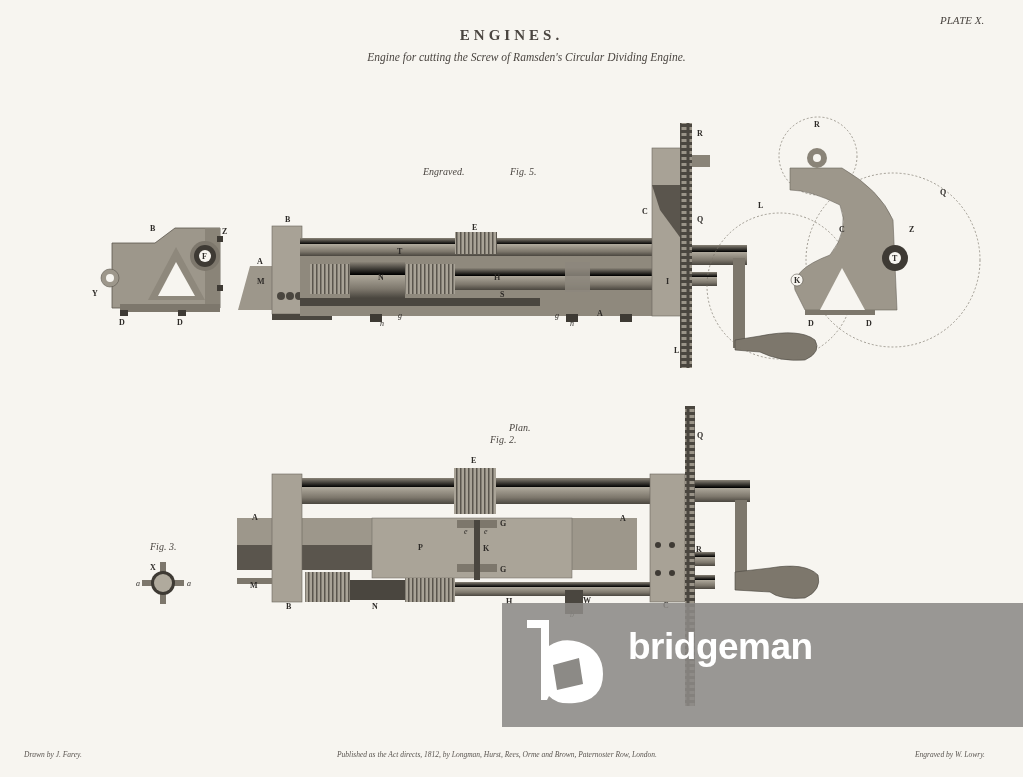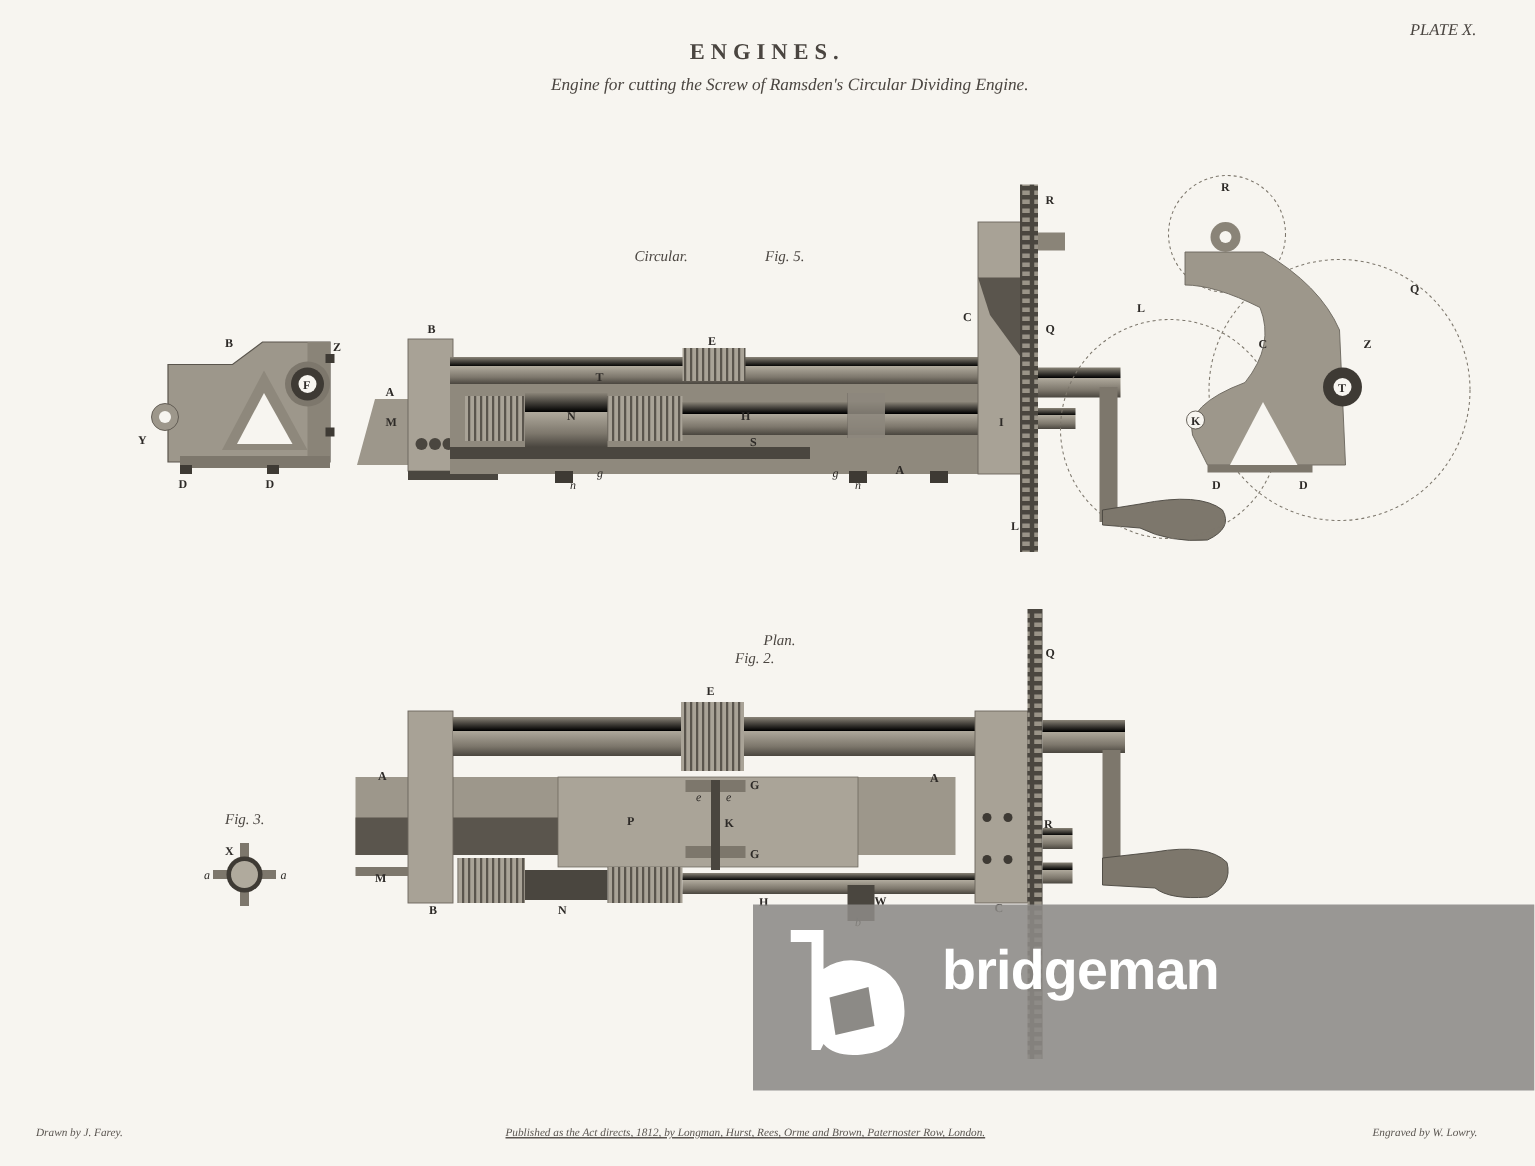--- a/index.html
+++ b/index.html
@@ -16,21 +16,21 @@
   .wm{left:502px;top:603px;width:521px;height:124px;background:rgba(140,138,134,0.88);}
   .wm-text{left:628px;top:628px;color:#fff;font-family:"Liberation Sans","DejaVu Sans",sans-serif;font-weight:bold;font-size:37px;line-height:37px;letter-spacing:-0.5px;}
 </style>
 </head>
 <body>
 
 <div class="abs title">ENGINES.</div>
 <div class="abs subtitle">Engine for cutting the Screw of Ramsden's Circular Dividing Engine.</div>
 <div class="abs plate">PLATE X.</div>
 
-<div class="abs figlabel" style="left:423px;top:166px;">Circular.</div>
+<div class="abs figlabel" style="left:423px;top:166px;">Engraved.</div>
 <div class="abs figlabel" style="left:510px;top:166px;">Fig. 5.</div>
 <div class="abs figlabel" style="left:462px;top:422px;margin-left:47px;">Plan.</div>
 <div class="abs figlabel" style="left:490px;top:422px;margin-top:12px;">Fig. 2.</div>
 <div class="abs figlabel" style="left:150px;top:541px;">Fig. 3.</div>
 
 <svg width="1023" height="777" viewBox="0 0 1023 777">
   <defs>
     <linearGradient id="cyl" x1="0" y1="0" x2="0" y2="1">
       <stop offset="0" stop-color="#8a8478"></stop>
       <stop offset="0.35" stop-color="#b3ad a0"></stop>
@@ -194,21 +194,21 @@
     <rect x="142" y="580" width="42" height="6" fill="#7d776c"></rect>
     <circle cx="163" cy="583" r="12" fill="#3e3a34"></circle>
     <circle cx="163" cy="583" r="9" fill="#b0aa9d"></circle>
     <text class="lbl" x="150" y="570">X</text>
     <text class="lbli" x="136" y="586">a</text>
     <text class="lbli" x="187" y="586">a</text>
   </g>
 </svg>
 
 <div class="abs foot" style="left:24px;">Drawn by J. Farey.</div>
-<div class="abs foot" style="left:337px;text-decoration:underline;">Published as the Act directs, 1812, by Longman, Hurst, Rees, Orme and Brown, Paternoster Row, London.</div>
+<div class="abs foot" style="left:337px;">Published as the Act directs, 1812, by Longman, Hurst, Rees, Orme and Brown, Paternoster Row, London.</div>
 <div class="abs foot" style="left:915px;">Engraved by W. Lowry.</div>
 
 <div class="abs wm"></div>
 <svg class="abs" style="left:527px;top:620px;" width="80" height="85" viewBox="0 0 80 85">
   <path d="M0,0 L22,0 L22,26 Q35,17 52,22 Q76,30 76,54 Q76,80 48,83 Q30,85 22,76 L20,80 L14,80 L14,8 L0,8 Z" fill="#ffffff"></path>
   <polygon points="26,45 52,38 56,64 30,70" fill="#8c8a86"></polygon>
 </svg>
 <div class="abs wm-text">
   <div>bridgeman</div>
 </div>

